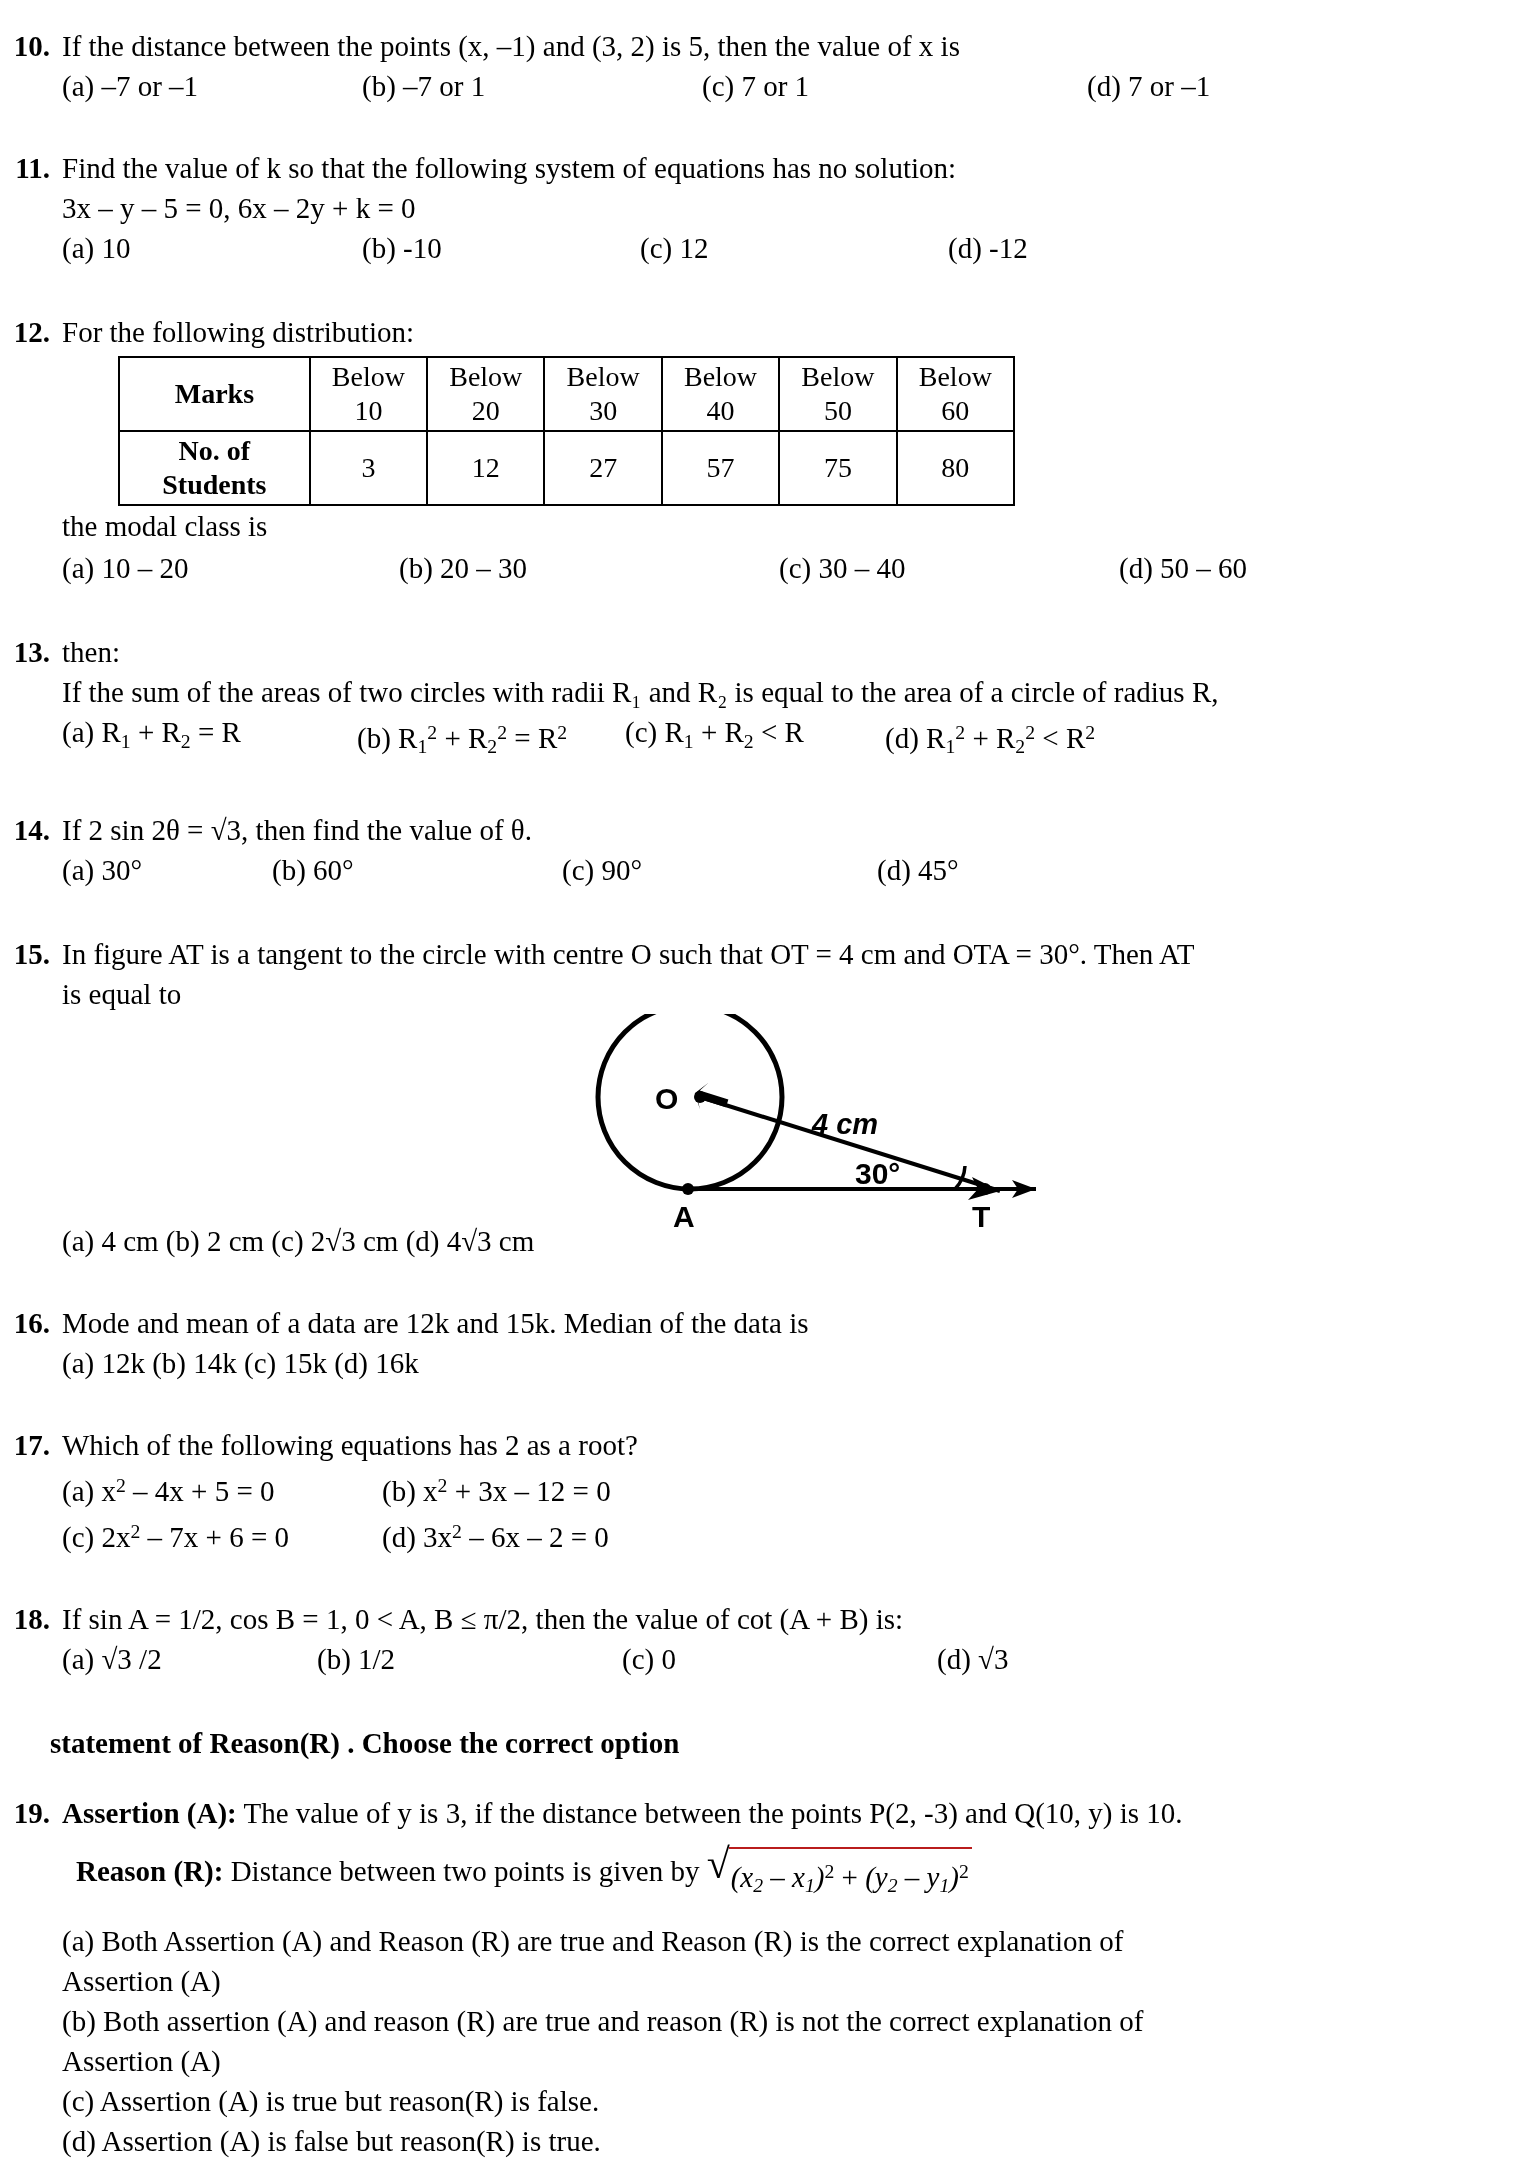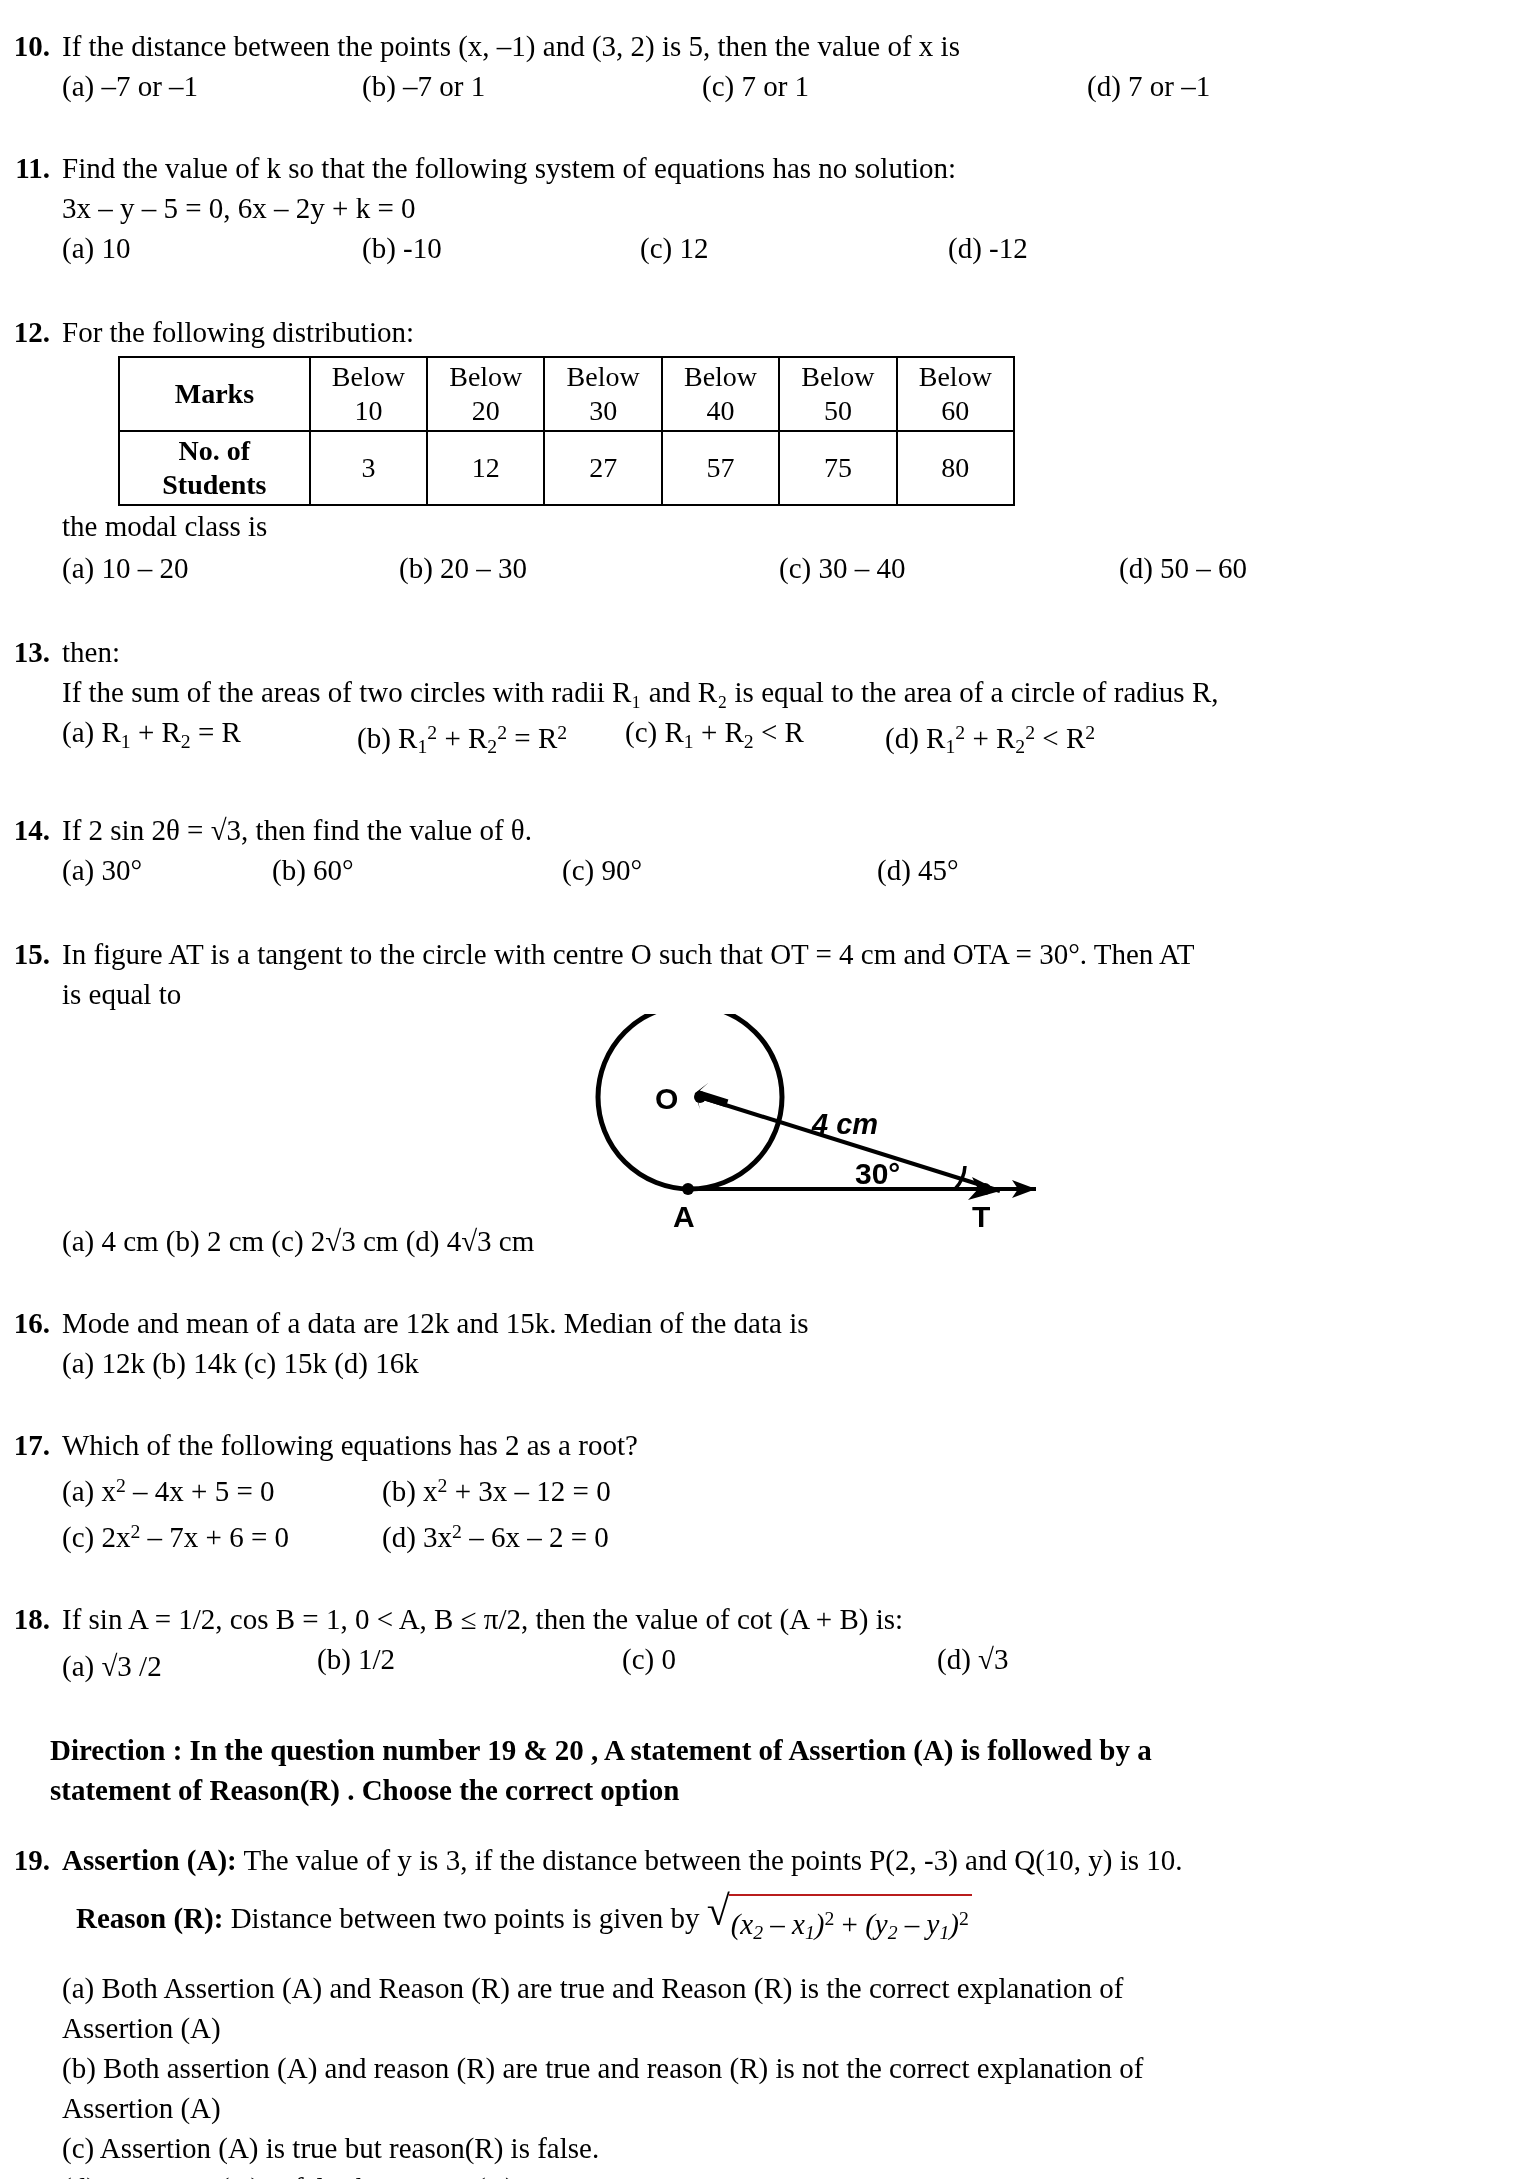--- a/index.html
+++ b/index.html
@@ -288,30 +288,29 @@
         <span class="opt">(d) 3x<sup>2</sup> – 6x – 2 = 0</span>
       </div>
     </div>
   </div>
 
   <div class="q" style="margin-top:42px;">
     <div class="qnum">18.</div>
     <div class="qbody">
       <span class="stem">If sin A = 1/2, cos B = 1, 0 &lt; A, B ≤ π/2, then the value of cot (A + B) is:</span>
       <div class="opts">
-        <span class="opt" style="width:255px;margin-top:7px;">(a) √3 /2</span>
+        <span class="opt" style="width:255px;">(a) √3 /2</span>
         <span class="opt" style="width:305px;">(b) 1/2</span>
         <span class="opt" style="width:315px;">(c) 0</span>
         <span class="opt">(d) √3</span>
       </div>
     </div>
   </div>
 
   <div class="direction" style="margin-top:44px;">
-    <span class="stem">Direction : In the question number 19 &amp; 20 , A statement of Assertion (A) is followed by a</span>
     <span class="stem">statement of Reason(R) . Choose the correct option</span>
   </div>
 
   <div class="q" style="margin-top:30px;">
     <div class="qnum">19.</div>
     <div class="qbody" style="padding-right:40px;">
       <div>
         <span class="bold">Assertion (A):</span>
         <span>The value of y is 3, if the distance between the points P(2, -3) and Q(10, y) is 10.</span>
       </div>

